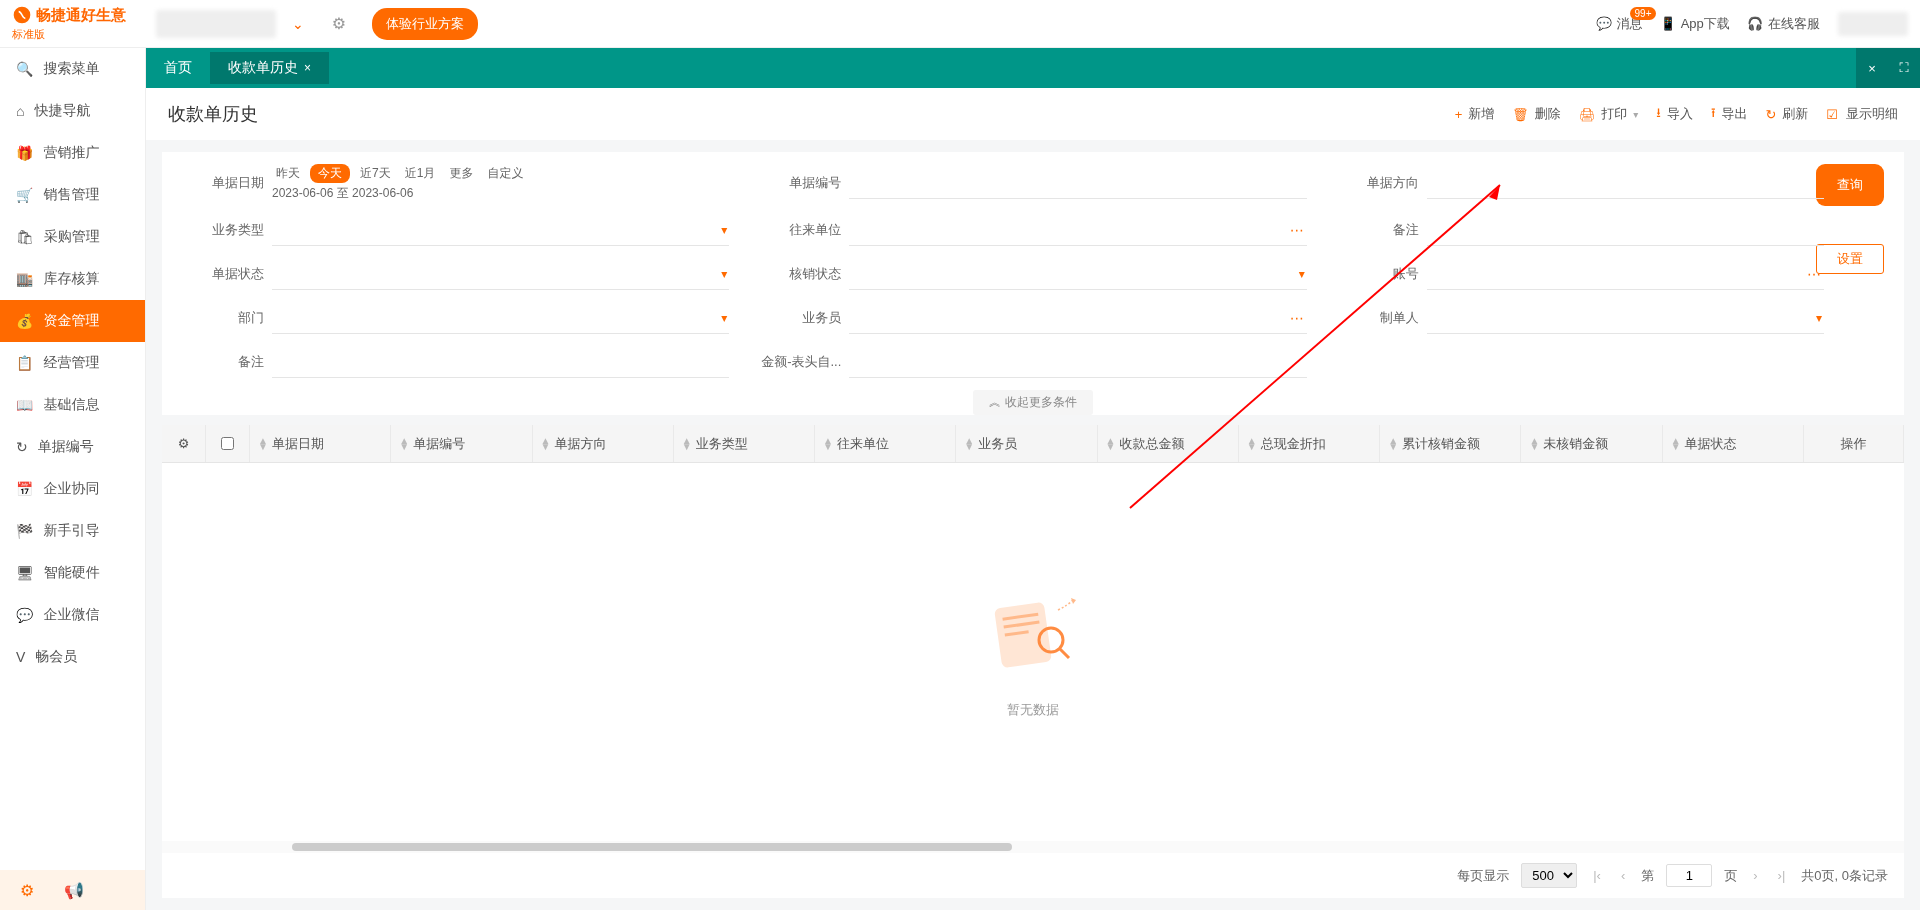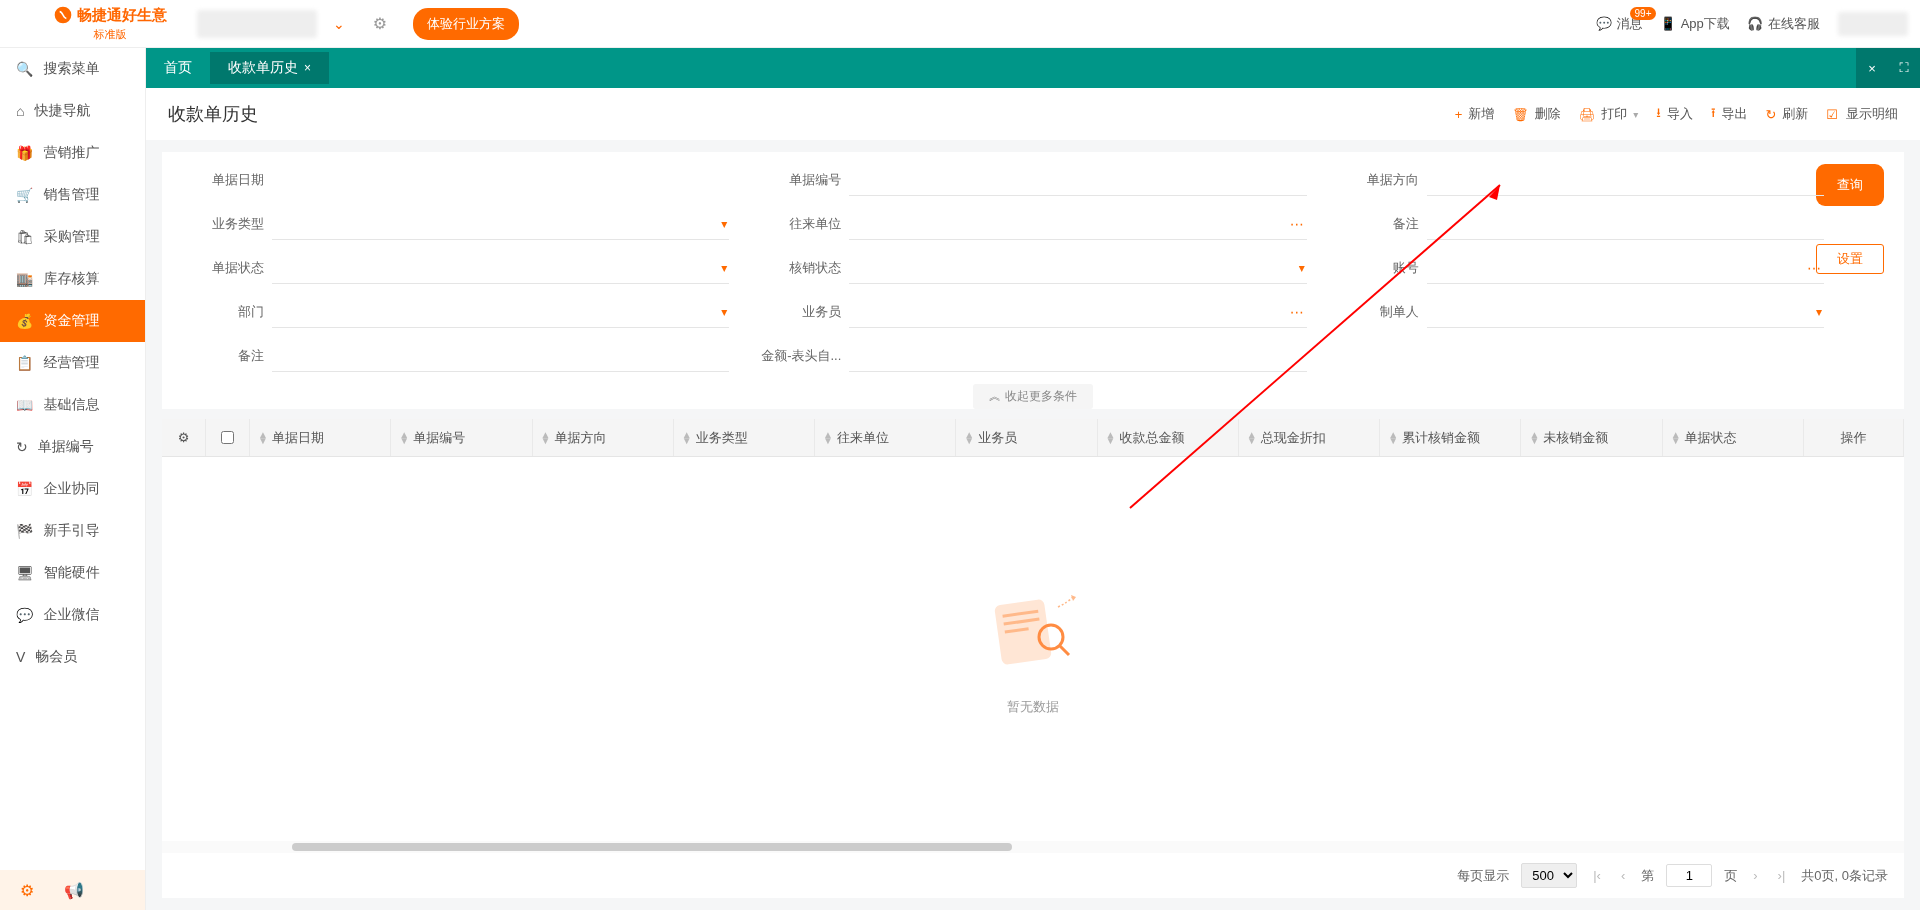--- a/index.html
+++ b/index.html
@@ -78,21 +78,21 @@
 
 .arrow-annotation { position: absolute; pointer-events: none; z-index: 100; }
 
 
 .filter-grid .filter-row:nth-child(3n) .filter-field { margin-right: 60px; }
 </style>
 </head>
 <body>
 
 <div class="topbar">
-  <div style="display:flex;flex-direction:column;align-items:center;margin-left:41px;">
+  <div style="display:flex;flex-direction:column;align-items:flex-start;">
     <div class="logo">
       <svg width="20" height="20" viewBox="0 0 24 24">
           <circle cx="12" cy="12" r="10" fill="#ff6a00"></circle>
           <path d="M8 8c4 0 4 8 8 8" stroke="#fff" stroke-width="2" fill="none"></path>
         </svg>
       <span>畅捷通好生意</span>
     </div>
     <div class="logo-sub">标准版</div>
   </div>
   <div class="top-left">
@@ -240,20 +240,31 @@
 
     <div class="filter-panel">
       <div class="query-btns">
         <button class="btn-primary">查询</button>
         <button class="btn-outline">设置</button>
       </div>
       <div class="filter-grid">
 
         <div class="filter-row">
           <div class="filter-label">单据日期</div>
+          <div style="flex:1">
+            <div class="date-chips">
+              <span class="chip">昨天</span>
+              <span class="chip active">今天</span>
+              <span class="chip">近7天</span>
+              <span class="chip">近1月</span>
+              <span class="chip">更多</span>
+              <span class="chip">自定义</span>
+            </div>
+            <div class="date-range">2023-06-06 至 2023-06-06</div>
+          </div>
         </div>
         <div class="filter-row">
           <div class="filter-label">单据编号</div>
           <div class="filter-field">
               <input class="filter-input" style="">
             </div>
         </div>
         <div class="filter-row">
           <div class="filter-label">单据方向</div>
           <div class="filter-field">

